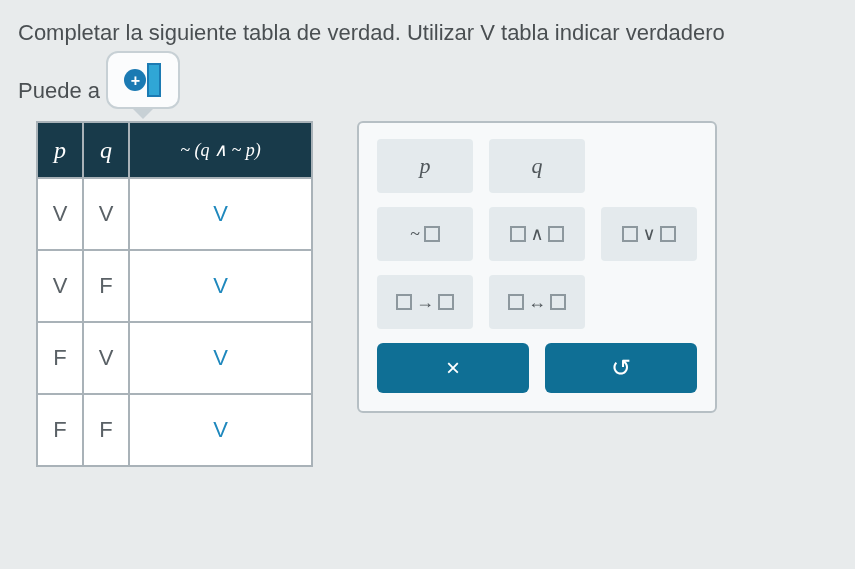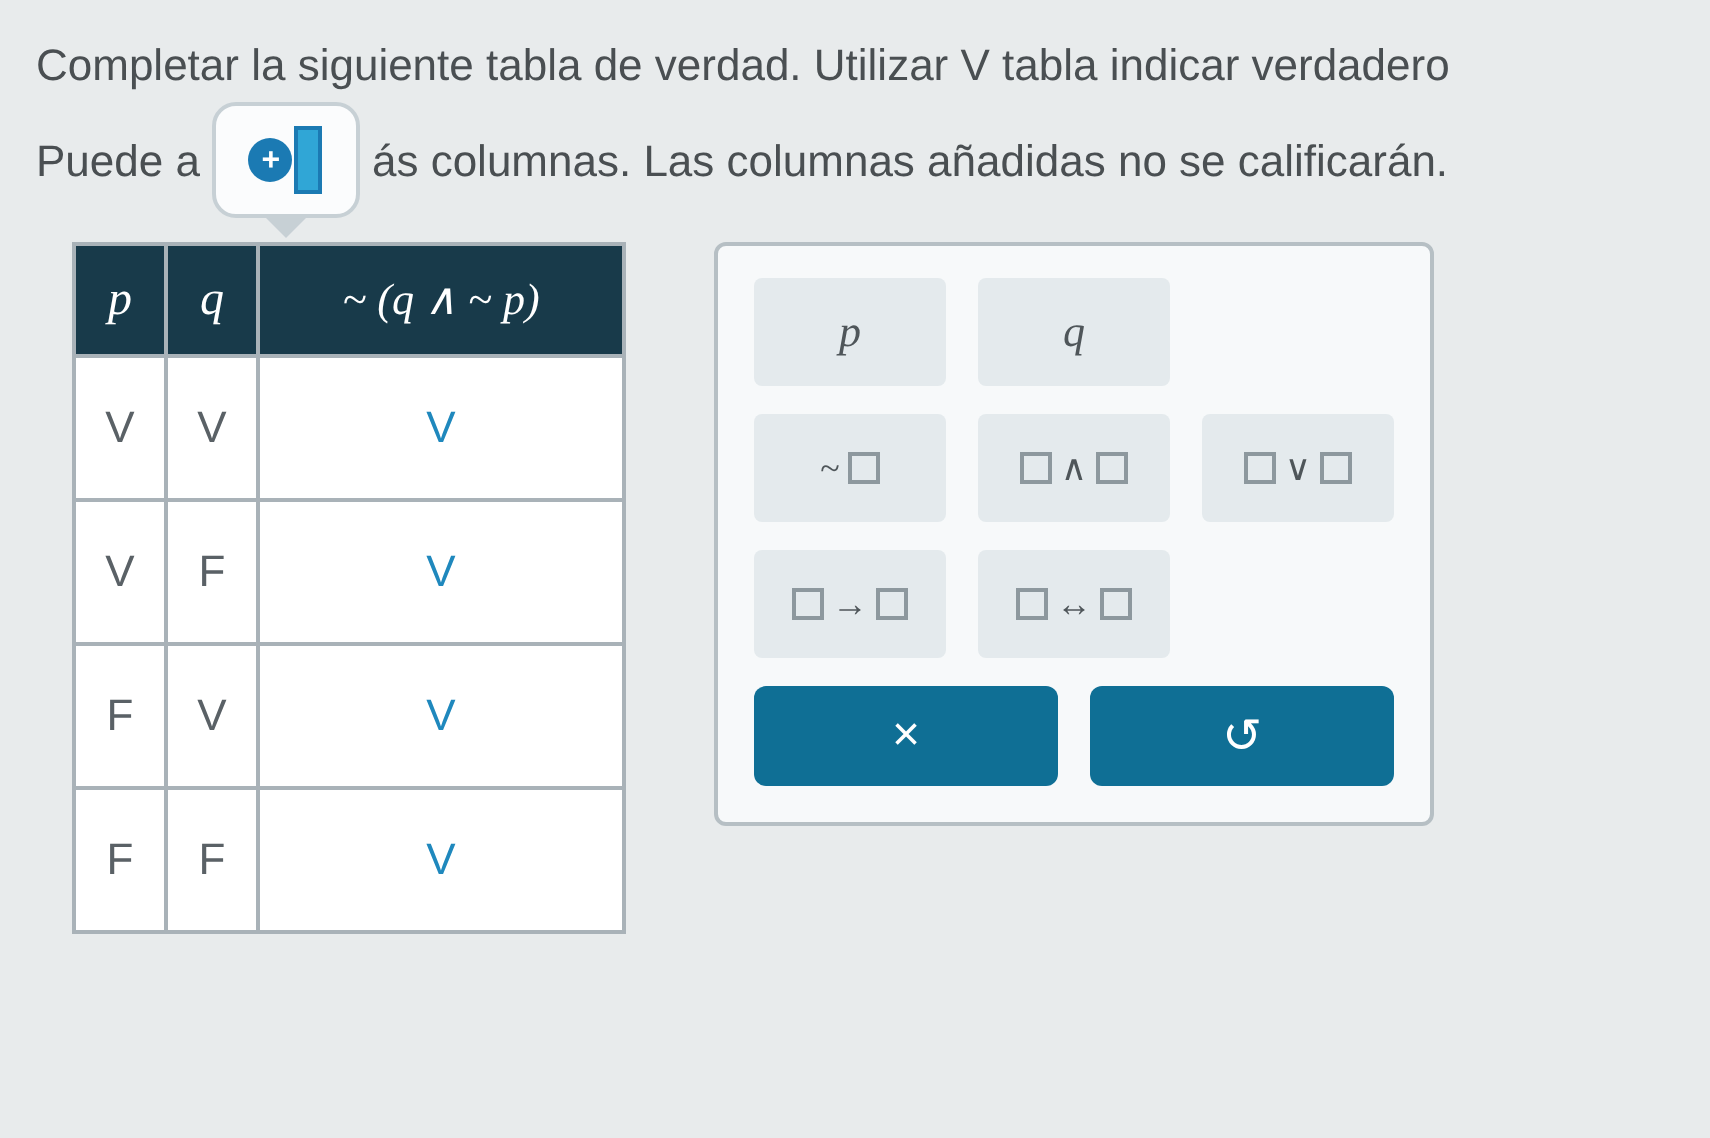--- a/index.html
+++ b/index.html
@@ -11,21 +11,21 @@
     padding: 14px 18px;
     color: #3d4246;
     overflow: hidden;
   }
   .instr {
     font-size: 22px;
     line-height: 1.7;
     color: #4a4f52;
     margin-bottom: 8px;
   }
-  .instr .line2 { display: flex; align-items: center; }
+  .instr .line2 { display: flex; align-items: flex-end; }
   .add-col-holder {
     position: relative;
     display: inline-flex;
     align-items: flex-start;
     margin: 0 6px;
   }
   .add-col-bubble {
     width: 74px;
     height: 58px;
     border: 2px solid #c7d0d5;
@@ -87,21 +87,21 @@
   .truth-table th {
     background: #183a4a;
     color: #fff;
     font-weight: normal;
     font-family: 'Times New Roman', serif;
     font-style: italic;
     font-size: 24px;
     height: 56px;
   }
   .truth-table th.pq { width: 46px; }
-  .truth-table th.expr { width: 183px; font-size: 22px; margin-left: 24px; }
+  .truth-table th.expr { width: 183px; font-size: 18px; margin-left: 24px; }
   .truth-table td {
     height: 72px;
     font-size: 22px;
     color: #5a6166;
   }
   .truth-table td.ans { color: #1f88bd; font-weight: 500; }
 
   
   .keypad {
     border: 2px solid #b6bfc4;
@@ -170,21 +170,20 @@
   <div class="line2">
     <span>Puede a</span>
     <span class="add-col-holder">
       <span class="add-col-bubble">
         <span class="add-col-inner">
           <span class="plus-circle">+</span>
           <span class="mini-col"></span>
         </span>
       </span>
     </span>
-    <span>ás columnas. Las columnas añadidas no se calificarán.</span>
   </div>
 </div>
 
 <div class="work-area">
 
   <table class="truth-table">
     <thead>
       <tr>
         <th class="pq">p</th>
         <th class="pq">q</th>

